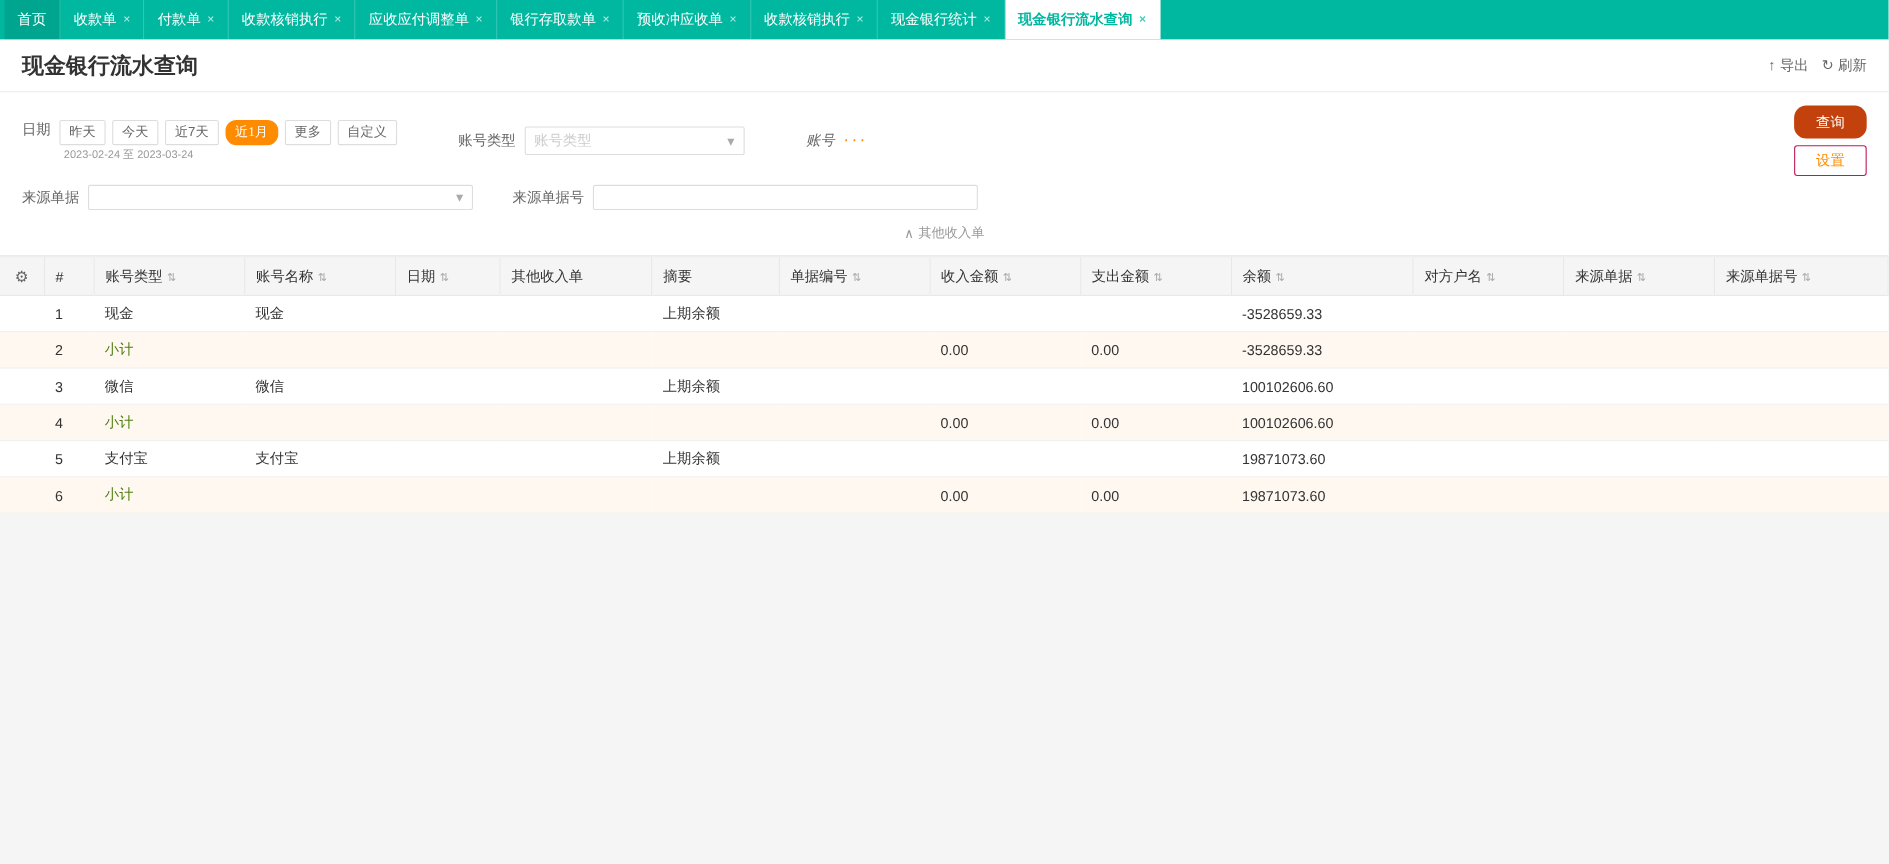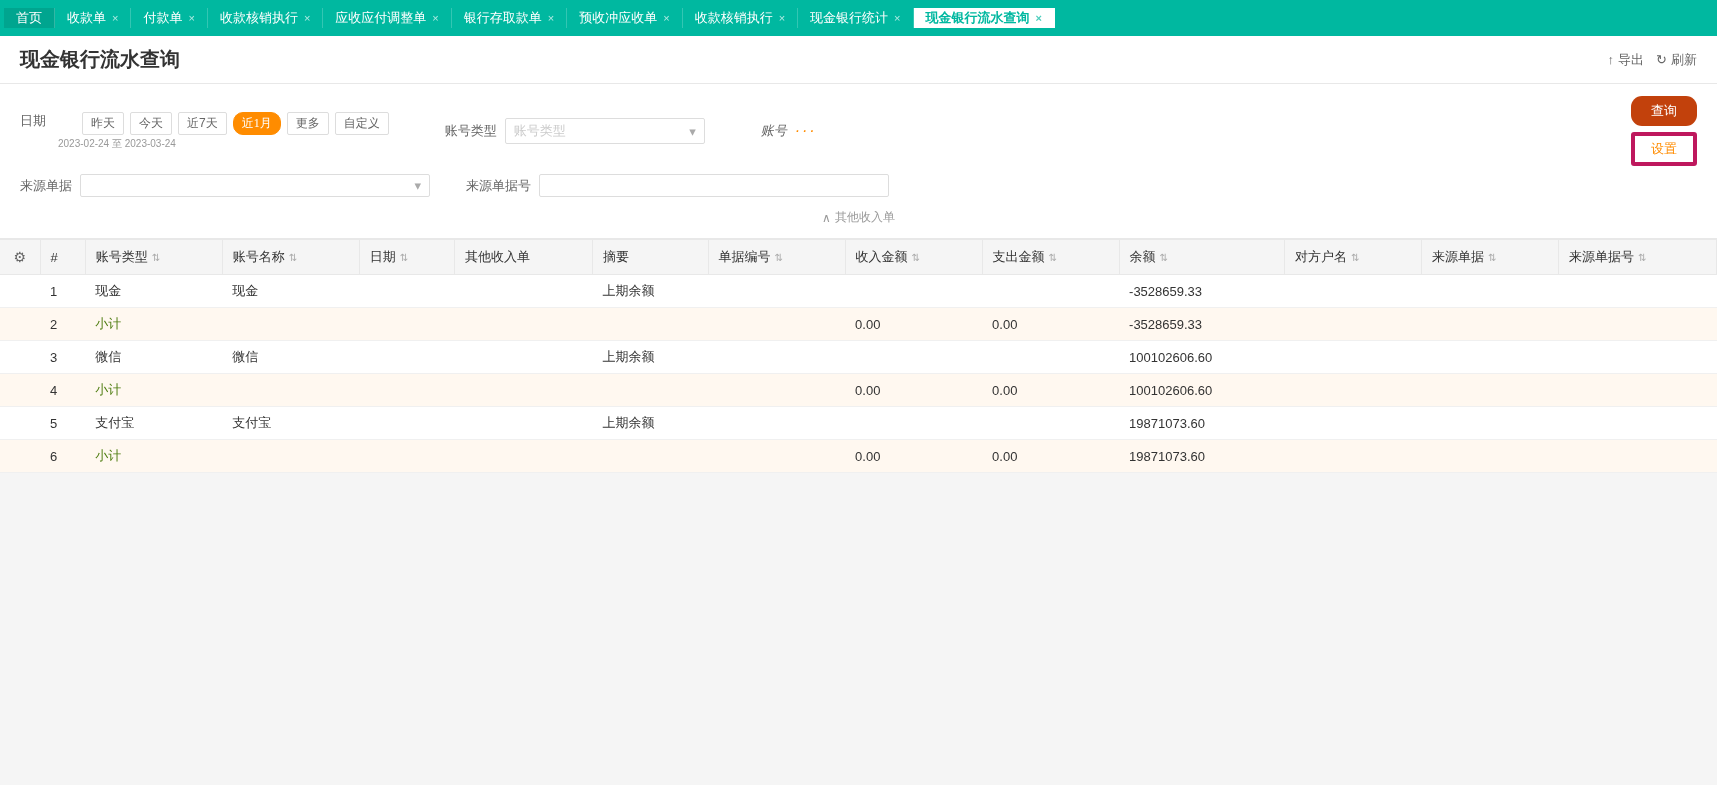--- a/index.html
+++ b/index.html
@@ -11,21 +11,21 @@
       display: flex;
       align-items: center;
       height: 36px;
       padding: 0 4px;
       overflow: hidden;
     }
     .top-nav .nav-item {
       display: flex;
       align-items: center;
       padding: 0 12px;
-      height: 20px;
+      height: 36px;
       color: #fff;
       font-size: 13px;
       cursor: pointer;
       white-space: nowrap;
       border-right: 1px solid rgba(255,255,255,0.2);
     }
     .top-nav .nav-item.home {
       background: rgba(0,0,0,0.1);
     }
     .top-nav .nav-item.active {
@@ -82,21 +82,20 @@
     }
     .filter-label {
       color: #666;
       font-size: 13px;
       white-space: nowrap;
     }
     .filter-date-options {
       display: flex;
       align-items: flex-start;
       gap: 6px;
-      margin-left: 28px;
     }
     .date-btn {
       padding: 2px 8px;
       font-size: 12px;
       border: 1px solid #ddd;
       background: #fff;
       cursor: pointer;
       border-radius: 2px;
       color: #666;
     }
@@ -147,21 +146,21 @@
       border: none;
       border-radius: 11px;
       padding: 6px 20px;
       font-size: 13px;
       cursor: pointer;
       white-space: nowrap;
     }
     .settings-btn {
       background: #fff;
       color: #ff8c00;
-      border: 4px solid #be185d;
+      border: 1px solid #be185d;
       border-radius: 3px;
       padding: 4px 16px;
       font-size: 13px;
       cursor: pointer;
       white-space: nowrap;
     }
     .right-btns {
       display: flex;
       flex-direction: column;
       gap: 6px;

